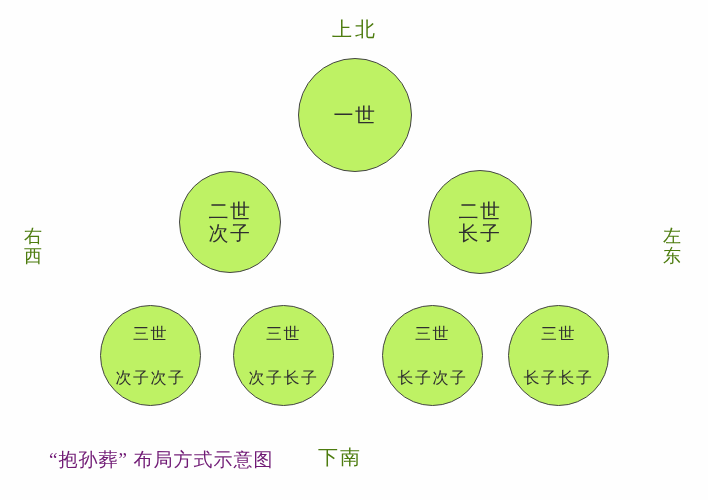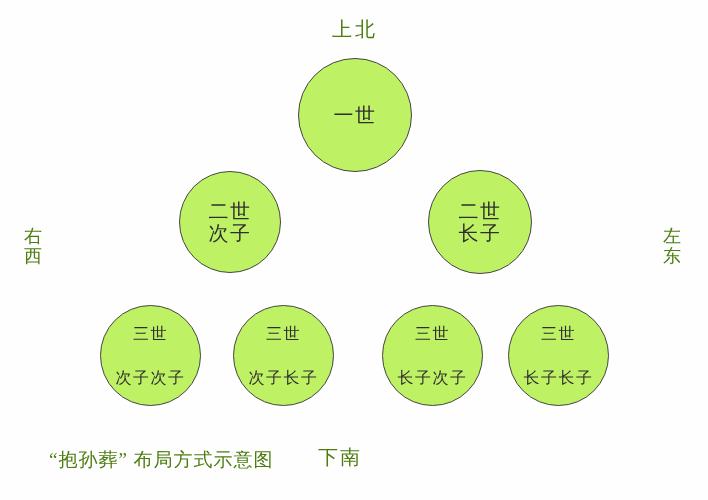--- a/index.html
+++ b/index.html
@@ -63,21 +63,21 @@
   }
   .compass.west { left: 24px; top: 226px; }
   .compass.east { left: 663px; top: 226px; }
   .compass.vertical .vchar { display: block; }
   .caption {
     position: absolute;
     left: 49px;
     top: 447px;
     font-size: 19px;
     letter-spacing: 1px;
-    color: #4d7c0f;
+    color: #701a75;
     white-space: nowrap;
   }
 </style>
 </head>
 <body>
 
 <div class="canvas">
 
   <div class="compass north">上北</div>
 

